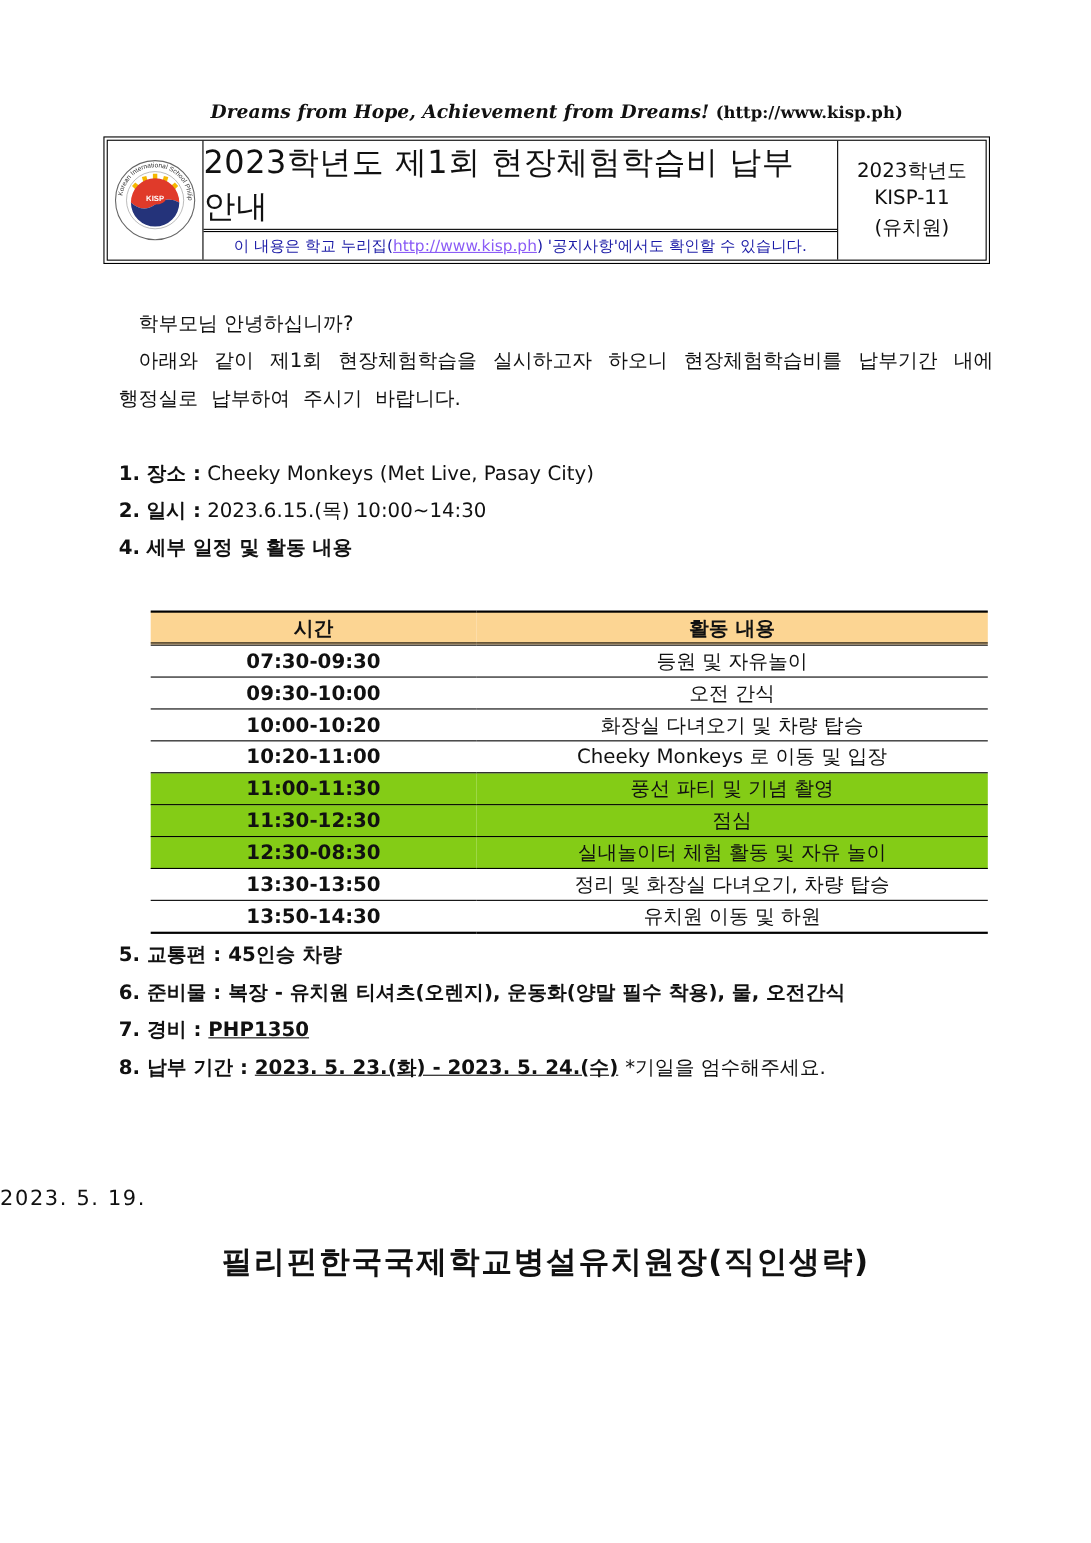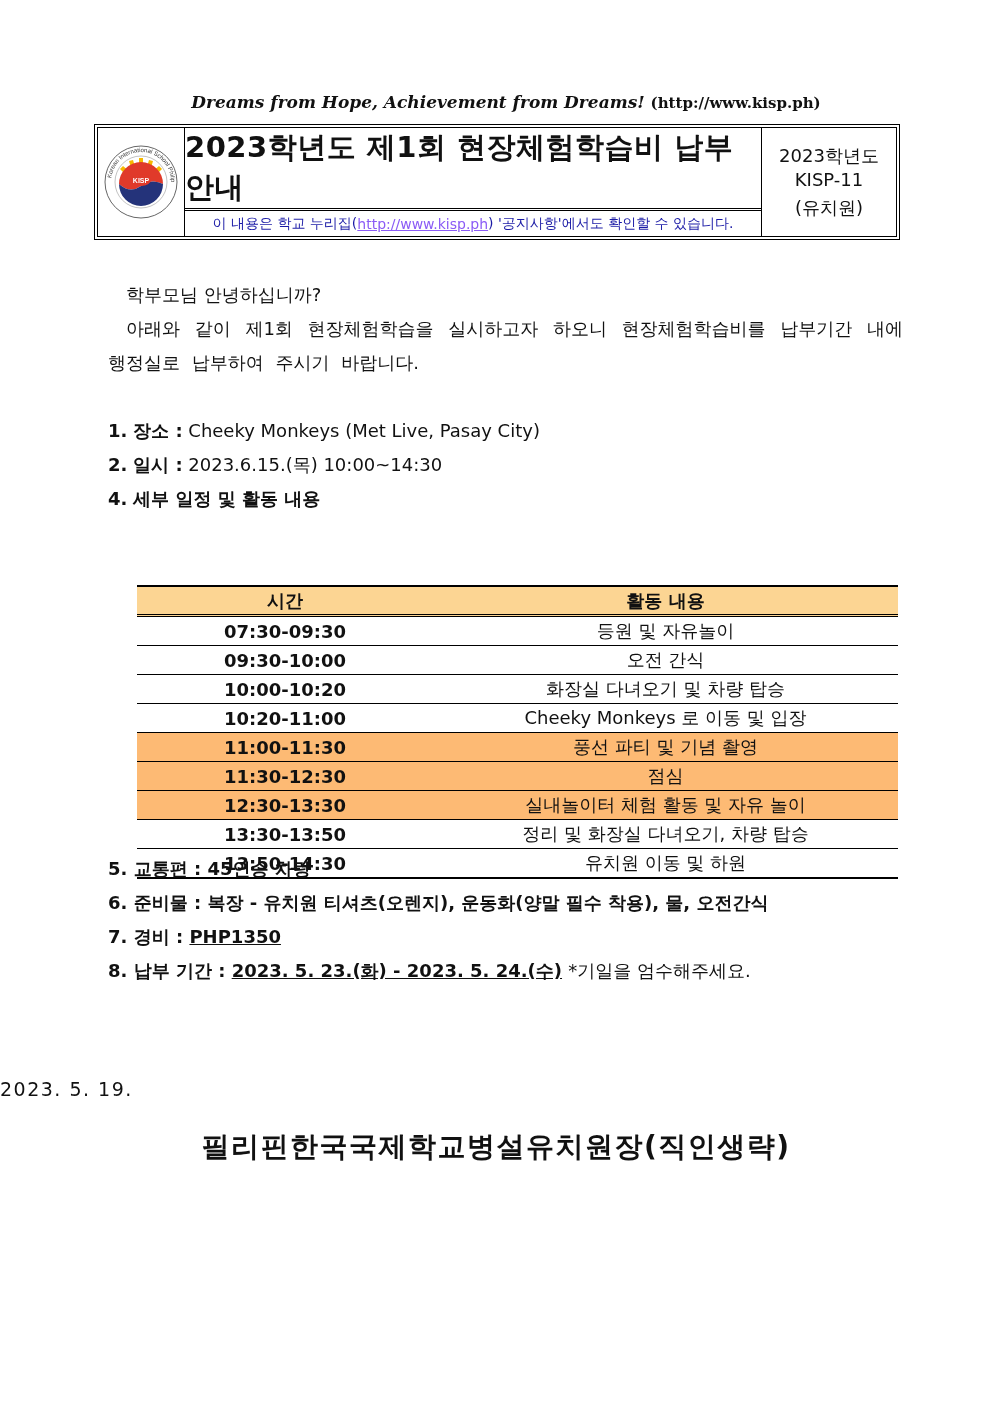--- a/index.html
+++ b/index.html
@@ -5,43 +5,43 @@
   html, body { margin: 0; padding: 0; background: #ffffff; }
   body { width: 992px; height: 1403px; position: relative; font-family: "DejaVu Sans", "Liberation Sans", sans-serif; color: #111; overflow: hidden; }
   .motto { position: absolute; top: 92px; left: 0; width: 1012px; text-align: center; font-family: "DejaVu Serif", "Liberation Serif", serif; font-size: 17px; font-weight: bold; }
   .motto .slogan { font-style: italic; }
   .motto .url { font-size: 15px; }
 
   .header-box { position: absolute; left: 94px; top: 124px; width: 804px; height: 114px; border: 1px solid #000; }
   .header-inner { position: absolute; left: 2px; top: 2px; right: 2px; bottom: 2px; border: 1px solid #000; display: flex; }
   .logo-cell { width: 86px; border-right: 1px solid #000; display: flex; align-items: center; justify-content: center; }
   .title-cell { flex: 1; display: flex; flex-direction: column; border-right: 1px solid #000; }
-  .title-main { height: 80px; display: flex; align-items: center; justify-content: center; font-size: 29px; letter-spacing: 0.5px; border-bottom: 3px double #000; font-weight: bold; }
+  .title-main { height: 80px; display: flex; align-items: center; justify-content: center; font-size: 29px; letter-spacing: 0.5px; border-bottom: 3px double #000; }
   .title-sub { flex: 1; display: flex; align-items: center; justify-content: center; font-size: 14px; color: #1a1aa6; }
   .title-sub u { color: #8b5cf6; }
   .code-cell { width: 134px; display: flex; flex-direction: column; align-items: center; justify-content: center; font-size: 18px; line-height: 24px; }
 
   .body-text { position: absolute; left: 108px; width: 795px; font-size: 18px; line-height: 34px; }
   .p1 { top: 278px; text-indent: 18px; }
   .p2 { top: 312px; text-indent: 18px; text-align: justify; text-align-last: left; word-spacing: 6px; }
 
   .list { position: absolute; left: 108px; font-size: 18px; }
   .list .row { height: 34px; line-height: 34px; white-space: nowrap; }
   .list b { font-weight: bold; }
   .list1 { top: 414px; }
   .list2 { top: 852px; }
   .list2 .row { font-weight: bold; }
   .list2 .row .normal { font-weight: normal; }
   .list2 u { text-decoration: underline; }
 
-  table.sched { position: absolute; left: 137px; top: 585px; width: 761px; border-collapse: collapse; font-size: 18px; }
+  table.sched { position: absolute; left: 137px; top: 555px; width: 761px; border-collapse: collapse; font-size: 18px; }
   table.sched th, table.sched td { height: 28px; padding: 0; text-align: center; border-bottom: 1px solid #000; }
   table.sched thead th { background: #fcd593; font-weight: bold; border-top: 2px solid #000; border-bottom: 3px double #000; height: 27px; }
   table.sched td.time { width: 296px; font-weight: bold; }
-  table.sched tr.hl td { background: #fdba74; }
+  table.sched tr.hl td { background: #84cc16; }
   table.sched tr.hl td.act { font-weight: normal; }
   table.sched tr.last td { border-bottom: 2px solid #000; }
 
   .date { position: absolute; top: 1078px; left: 0; width: 992px; text-align: left; font-size: 19px; letter-spacing: 1.5px; }
   .sign { position: absolute; top: 1128px; left: 0; width: 992px; text-align: center; font-size: 28px; font-weight: bold; letter-spacing: 1.5px; }
 </style>
 </head>
 <body>
 
 <div class="motto">
@@ -121,21 +121,21 @@
       </tr>
     <tr class="hl">
         <td class="time">11:00-11:30</td>
         <td class="act">풍선 파티 및 기념 촬영</td>
       </tr>
     <tr class="hl">
         <td class="time">11:30-12:30</td>
         <td class="act">점심</td>
       </tr>
     <tr class="hl">
-        <td class="time">12:30-13:30</td>
+        <td class="time">12:30-08:30</td>
         <td class="act">실내놀이터 체험 활동 및 자유 놀이</td>
       </tr>
     <tr>
         <td class="time">13:30-13:50</td>
         <td class="act">정리 및 화장실 다녀오기, 차량 탑승</td>
       </tr>
     <tr class="last">
         <td class="time">13:50-14:30</td>
         <td class="act">유치원 이동 및 하원</td>
       </tr>

